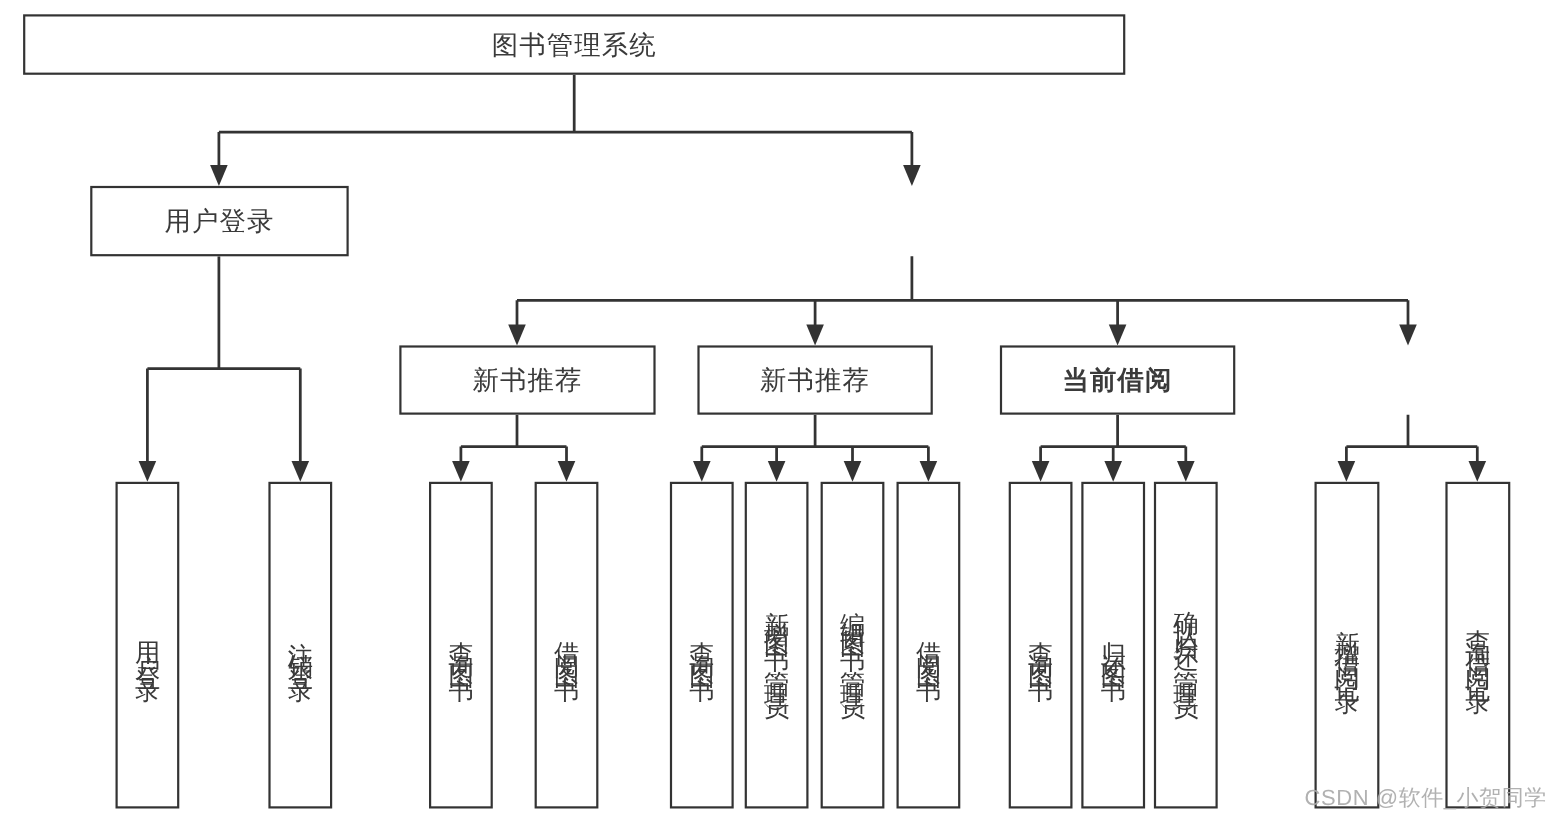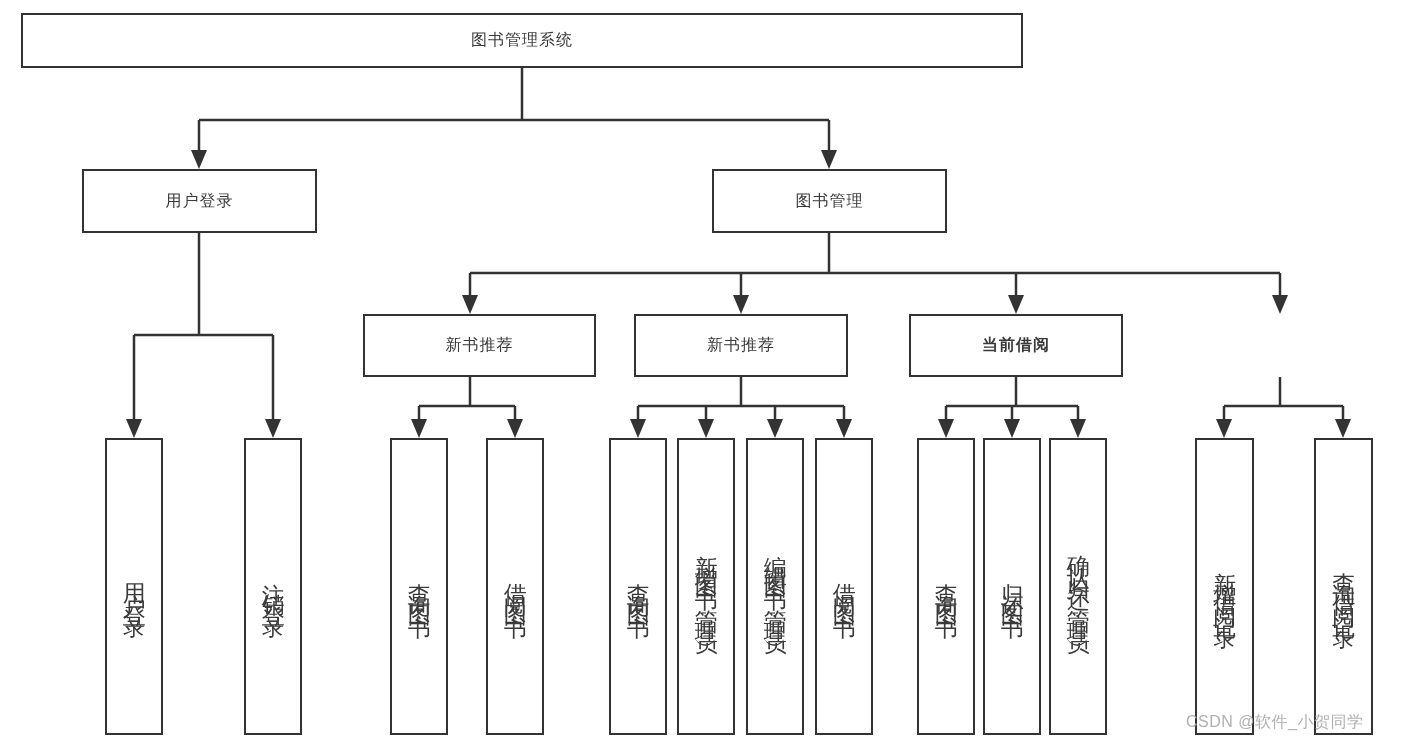--- a/index.html
+++ b/index.html
@@ -27,36 +27,36 @@
     box-sizing: border-box;
     border: 2.5px solid #333333;
     background: #ffffff;
     color: #3a3a3a;
     display: flex;
     align-items: center;
     justify-content: center;
     text-align: center;
   }
   .hbox {
-    font-size: 16px;
+    font-size: 24px;
     letter-spacing: 1px;
     white-space: nowrap;
   }
   .vbox {
     writing-mode: vertical-rl;
     text-orientation: mixed;
     font-size: 23px;
     letter-spacing: 11px;
     line-height: 1.1;
   }
   .watermark {
     position: absolute;
     left: 1186px;
     top: 712px;
-    font-size: 16px;
+    font-size: 20px;
     color: rgba(168,168,168,0.9);
     white-space: nowrap;
     letter-spacing: 0.5px;
   }
 </style>
 </head>
 <body>
 
 <div id="stage">
 
@@ -87,21 +87,20 @@
       <polygon points="1004,419 1020,419 1012,438"></polygon>
       <polygon points="1070,419 1086,419 1078,438"></polygon>
       <polygon points="1216,419 1232,419 1224,438"></polygon>
       <polygon points="1335,419 1351,419 1343,438"></polygon>
     </g>
   </svg>
 
   <div class="box hbox" style="left:21px; top:13px; width:1002px; height:55px;">图书管理系统</div>
 
   <div class="box hbox" style="left:82px; top:169px; width:235px; height:64px;">用户登录</div>
-  <div class="box hbox" style="left:712px; top:169px; width:235px; height:64px;">图书管理</div>
 
   <div class="box hbox" style="left:363px; top:314px; width:233px; height:63px;">新书推荐</div>
   <div class="box hbox" style="left:634px; top:314px; width:214px; height:63px;">新书推荐</div>
   <div class="box hbox" style="left:909px; top:314px; width:214px; height:63px;font-weight:bold;">当前借阅</div>
 
   <div class="box vbox" style="left:105px; top:438px; width:58px; height:297px;">用户登录</div>
   <div class="box vbox" style="left:244px; top:438px; width:58px; height:297px;">注销登录</div>
 
   <div class="box vbox" style="left:390px; top:438px; width:58px; height:297px;">查询图书</div>
   <div class="box vbox" style="left:486px; top:438px; width:58px; height:297px;">借阅图书</div>

